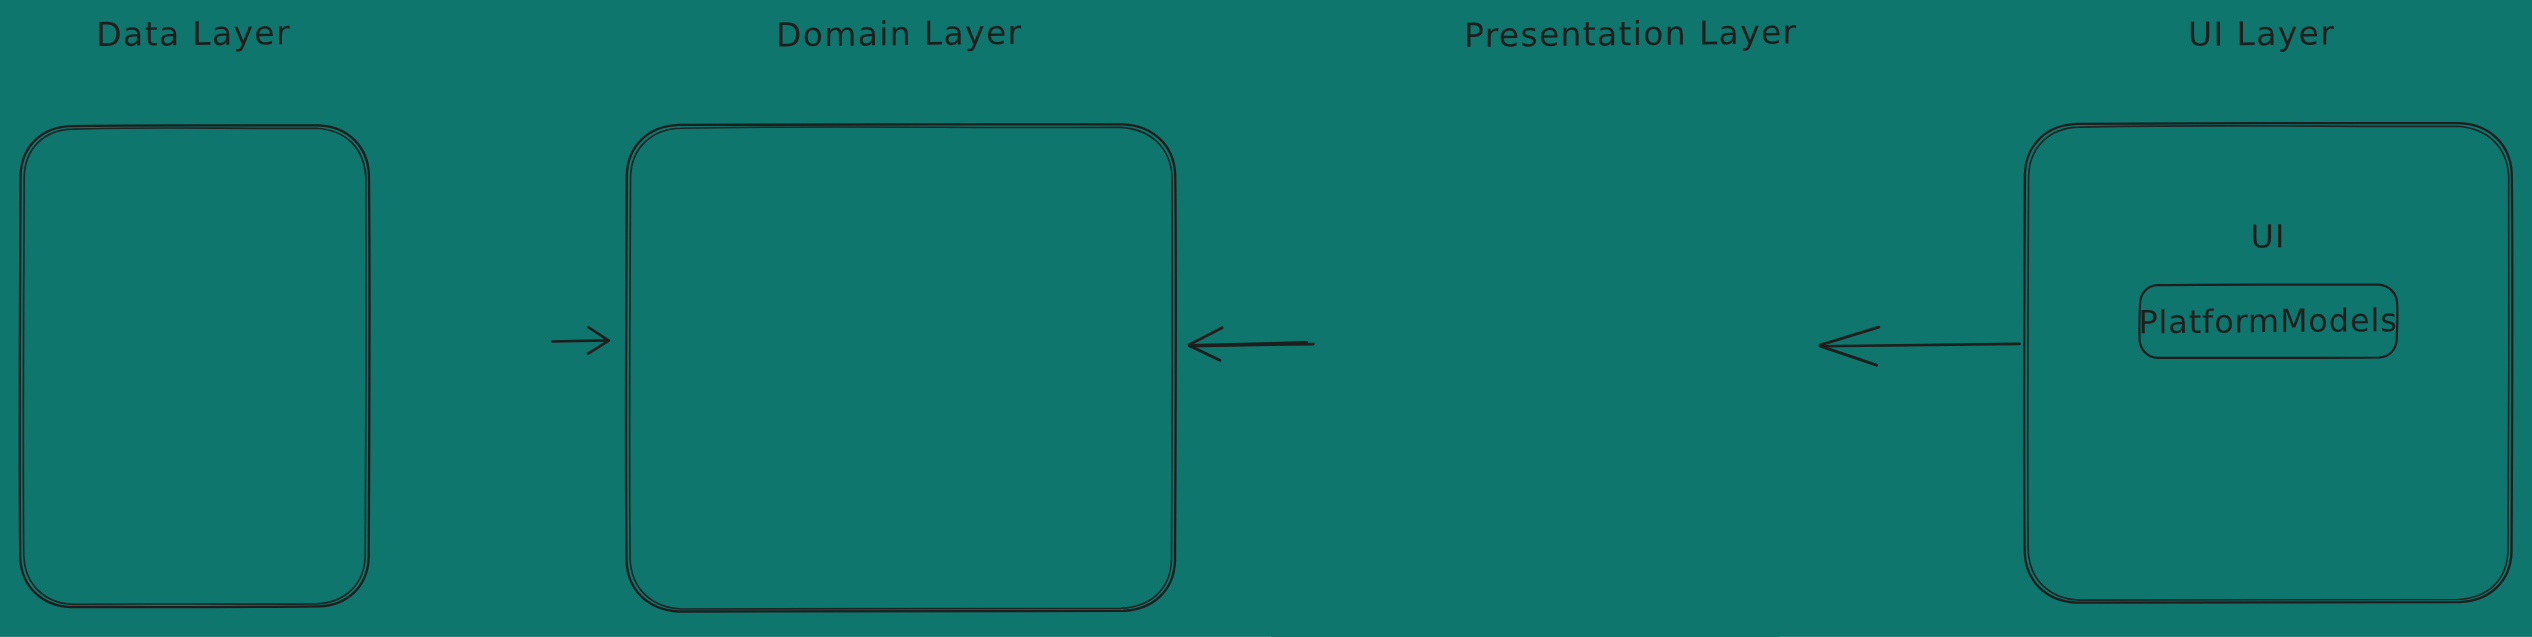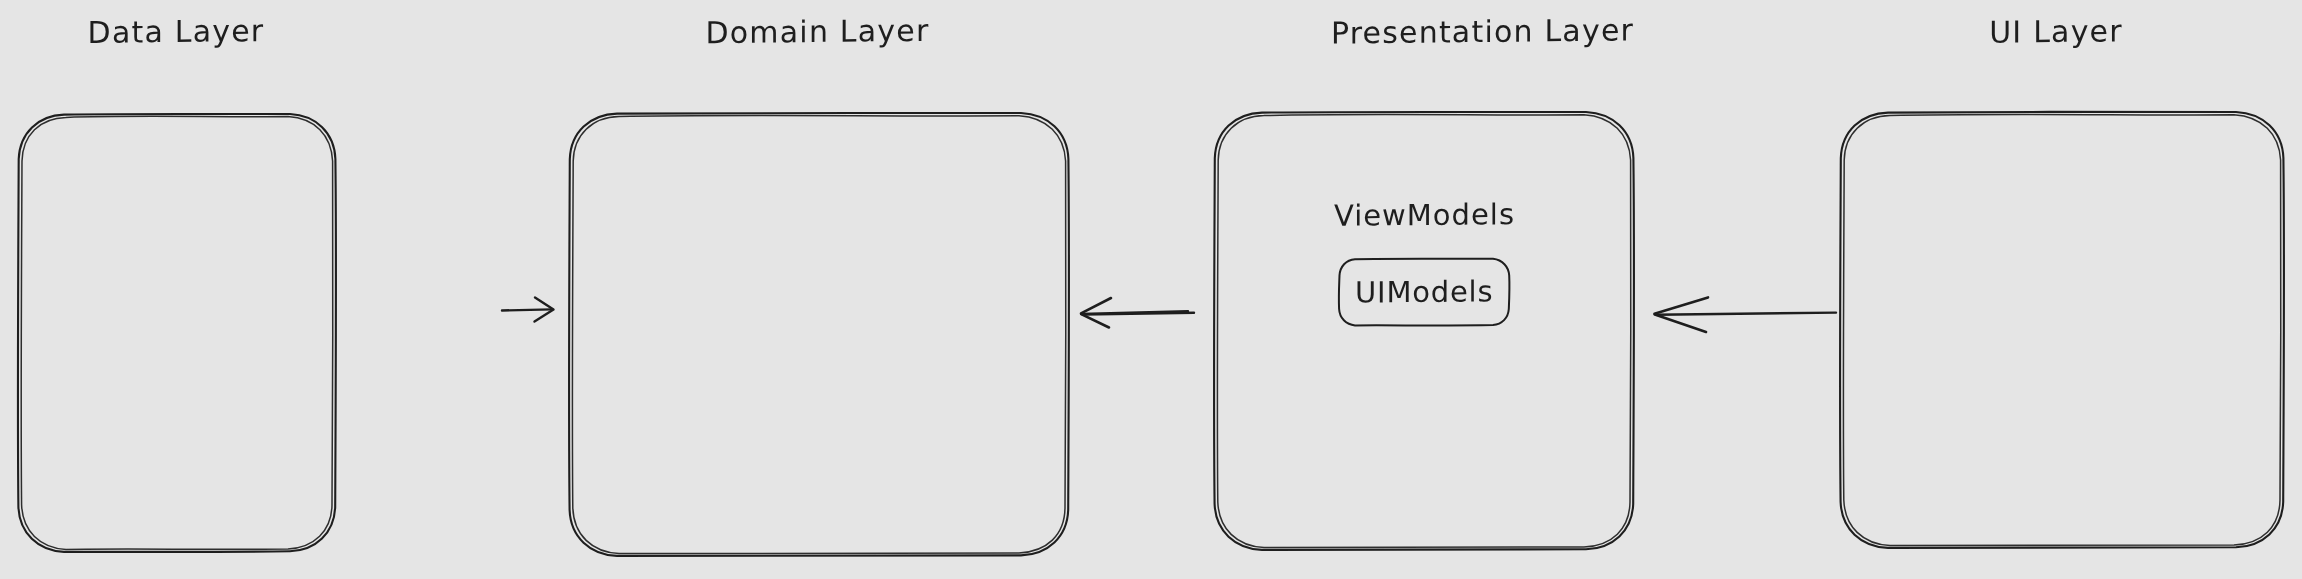--- a/index.html
+++ b/index.html
@@ -8,21 +8,21 @@
     padding: 0;
     background: #ffffff;
   }
   body {
     font-family: "DejaVu Sans", sans-serif;
   }
   #canvas {
     position: relative;
     width: 2302px;
     height: 579px;
-    background: #e5e5e5;
+    background: #0f766e;
     overflow: hidden;
   }
   .layer-title {
     position: absolute;
     top: 14px;
     text-align: center;
     font-family: "DejaVu Sans", sans-serif;
     font-size: 30px;
     font-weight: 400;
     letter-spacing: 1.2px;
@@ -156,61 +156,20 @@
     </svg>
   </div>
 
   <svg class="arrow" style="left:1078px; top:288px;" width="120" height="46" viewBox="0 0 120 46">
     <path class="stroke" stroke-width="2.4" d="M 116 24.8 L 5 26.6"></path>
     <path class="stroke" stroke-width="2.4" d="M 110 23.2 L 3.5 26.0"></path>
     <path class="stroke" stroke-width="2.6" d="M 33 10.0 L 3.0 25.4"></path>
     <path class="stroke" stroke-width="2.6" d="M 3.2 26.2 L 31 39.5"></path>
   </svg>
 
-  <div class="outer-box" style="left:1212px; top:110px; width:424px; height:442px;">
-    <svg width="424" height="442" viewBox="0 0 424 442" aria-hidden="true">
-      <path class="stroke" stroke-width="2.1" d="
-        M 50 2.6 C 140 1.4 290 2.2 374 2.0
-        C 401 3.2 420.4 21 421.4 48
-        C 422.6 142 421.6 300 421.2 394
-        C 420.2 421 401 438.4 374 439.3
-        C 250 440.4 140 439.6 50 439.9
-        C 23 438.8 3.6 421 2.6 394
-        C 1.4 300 2.4 142 2.8 48
-        C 3.8 21 23 3.5 50 2.6 Z"></path>
-      <path class="stroke" stroke-width="1.5" opacity="0.92" d="
-        M 52 5.6 C 142 3.0 288 5.6 372 4.8
-        C 400 6.6 417.2 24 418.6 50
-        C 419.4 144 418.4 298 418.0 392
-        C 417.6 419 400 435.8 372 437.0
-        C 248 438.0 142 436.6 52 437.6
-        C 25 436.2 6.8 419 5.8 392
-        C 4.8 298 5.8 144 6.2 50
-        C 6.8 24 25 6.2 52 5.6"></path>
-    </svg>
-    <div class="box-content" style="top:86px;">
-      <div class="main-label">
-        <span class="ln">ViewModels</span>
-      </div>
-      <div class="inner-box" style="width:174px; height:70px; margin-top:22px;">
-        <svg width="174" height="70" viewBox="0 0 174 70" aria-hidden="true">
-          <path class="stroke" stroke-width="2.0" d="
-            M 18 2.2 C 60 1.3 124 2.0 156 1.8
-            C 165.5 2.9 171.6 9.6 172.2 18.4
-            C 172.8 31 172.2 43 171.8 52
-            C 171.2 61 165 67.4 156 68.0
-            C 118 68.8 60 68.2 18 68.4
-            C 9 67.6 2.6 61 2.1 52
-            C 1.5 39 2.1 29 2.5 18.4
-            C 3.0 9.6 9 2.8 18 2.2 Z"></path>
-        </svg>
-        <span class="inner-label">UIModels</span>
-      </div>
-    </div>
-  </div>
 
   <svg class="arrow" style="left:1650px; top:288px;" width="190" height="50" viewBox="0 0 190 50">
     <path class="stroke" stroke-width="2.4" d="M 186 24.6 L 6 26.8"></path>
     <path class="stroke" stroke-width="2.6" d="M 58 9.4 L 4.5 25.8"></path>
     <path class="stroke" stroke-width="2.6" d="M 4.8 26.6 L 56 44.0"></path>
   </svg>
 
   <div class="outer-box" style="left:1838px; top:110px; width:448px; height:440px;">
     <svg width="448" height="440" viewBox="0 0 448 440" aria-hidden="true">
       <path class="stroke" stroke-width="2.1" d="
@@ -225,15 +184,34 @@
       <path class="stroke" stroke-width="1.5" opacity="0.92" d="
         M 52 5.6 C 152 3.0 308 5.6 396 4.8
         C 424 6.6 441.2 24 442.6 50
         C 443.4 142 442.4 296 442.0 390
         C 441.6 417 424 433.8 396 435.0
         C 258 436.0 152 434.6 52 435.6
         C 25 434.2 6.8 417 5.8 390
         C 4.8 296 5.8 142 6.2 50
         C 6.8 24 25 6.2 52 5.6"></path>
     </svg>
+    <div class="box-content" style="top:86px;">
+      <div class="main-label">
+        <span class="ln">UI</span>
+      </div>
+      <div class="inner-box" style="width:238px; height:70px; margin-top:22px;">
+        <svg width="238" height="70" viewBox="0 0 238 70" aria-hidden="true">
+          <path class="stroke" stroke-width="2.0" d="
+            M 18 2.2 C 72 1.3 176 2.0 220 1.8
+            C 229.5 2.9 235.6 9.6 236.2 18.4
+            C 236.8 31 236.2 43 235.8 52
+            C 235.2 61 229 67.4 220 68.0
+            C 168 68.8 72 68.2 18 68.4
+            C 9 67.6 2.6 61 2.1 52
+            C 1.5 39 2.1 29 2.5 18.4
+            C 3.0 9.6 9 2.8 18 2.2 Z"></path>
+        </svg>
+        <span class="inner-label">PlatformModels</span>
+      </div>
+    </div>
   </div>
 
 </div>
 
 </body></html>

